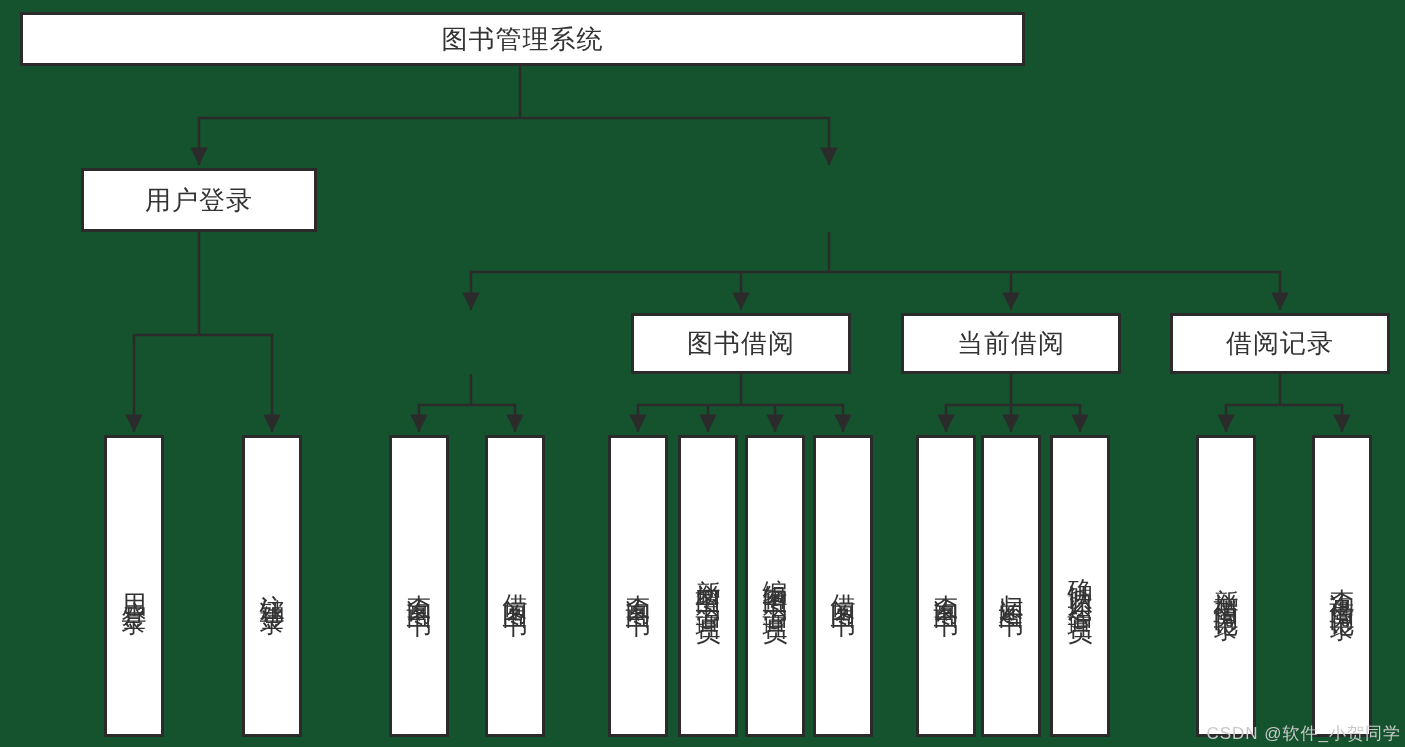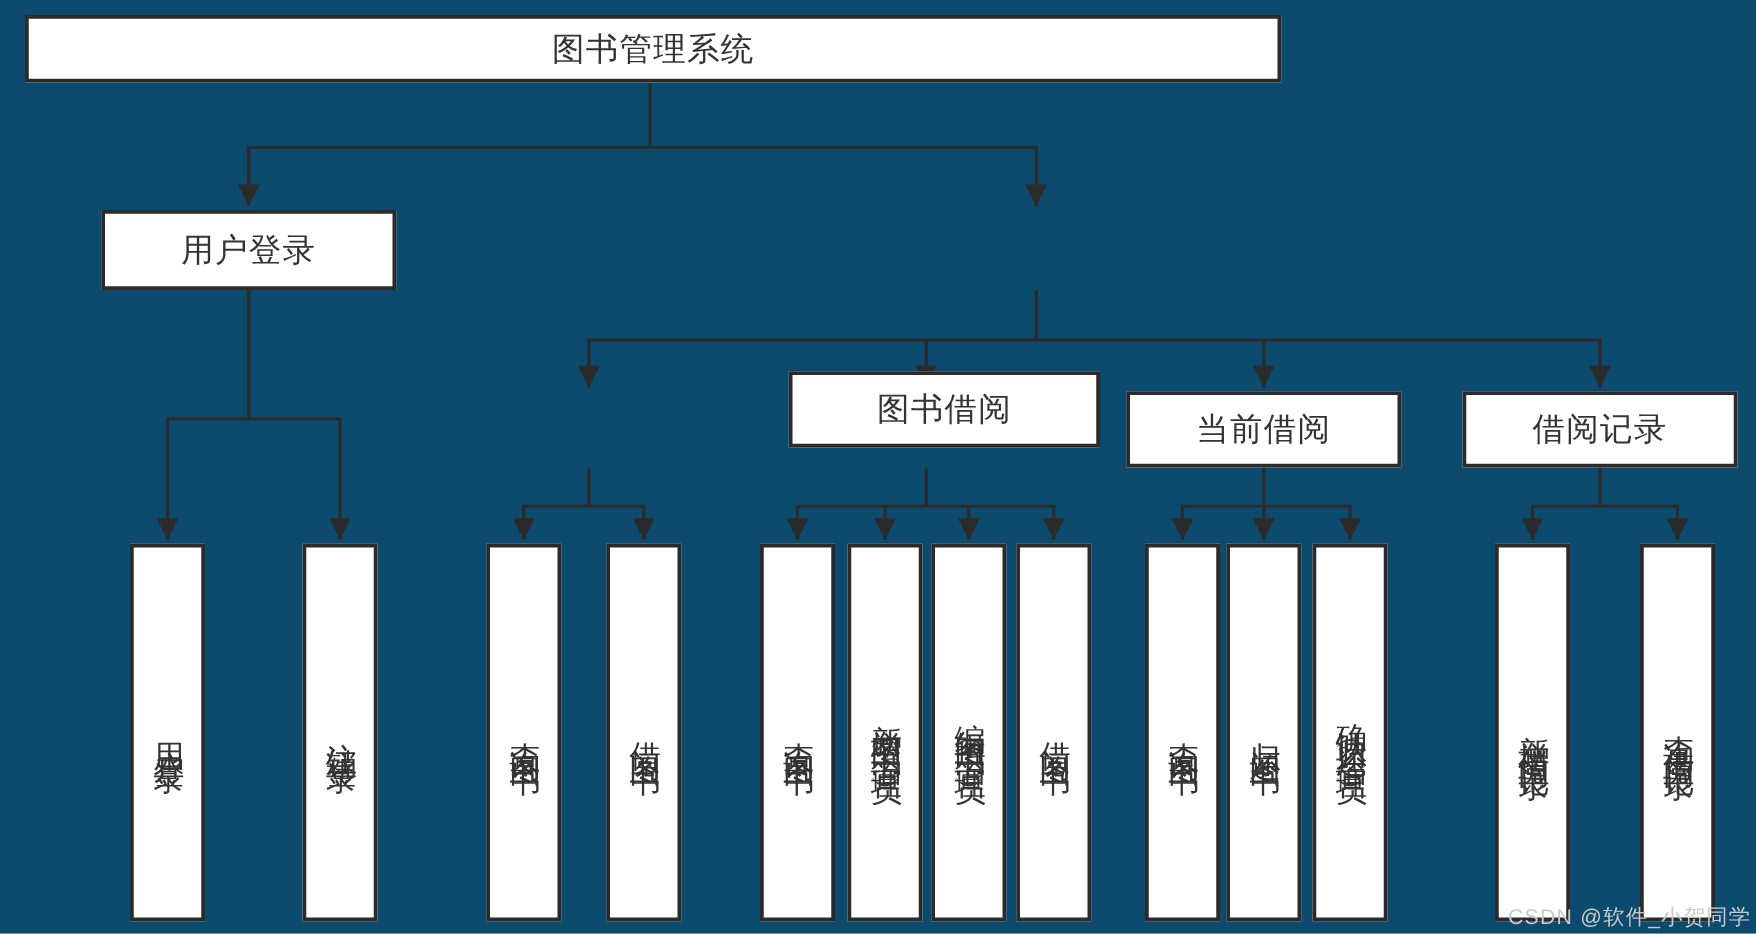--- a/index.html
+++ b/index.html
@@ -1,20 +1,20 @@
 <!DOCTYPE html>
 <html><head>
 <meta charset="utf-8">
 <style>
   html, body { margin: 0; padding: 0; background: #ffffff; }
   #canvas {
     position: relative;
     width: 1405px;
     height: 747px;
-    background: #0c4a6e;
+    background: #14532d;
     font-family: "Liberation Sans", "DejaVu Sans", sans-serif;
     overflow: hidden;
   }
   #connectors {
     position: absolute;
     left: 0; top: 0;
     width: 1405px; height: 747px;
     pointer-events: none;
   }
   .node {
@@ -104,21 +104,21 @@
   </svg>
 
   <div class="node hbox root-box" style="left:20px;top:12px;width:1005px;height:54px">
     <span>图书管理系统</span>
   </div>
 
   <div class="node hbox" style="left:81px;top:168px;width:236px;height:64px">
     <span>用户登录</span>
   </div>
 
-  <div class="node hbox" style="left:631px;top:297px;width:249px;height:61px">
+  <div class="node hbox" style="left:631px;top:313px;width:220px;height:61px">
     <span>图书借阅</span>
   </div>
   <div class="node hbox" style="left:1170px;top:313px;width:220px;height:61px">
     <span>借阅记录</span>
   </div>
   <div class="node hbox" style="left:901px;top:313px;width:220px;height:61px">
     <span>当前借阅</span>
   </div>
 
   <div class="node vbox" style="left:104px;top:435px;width:60px;height:302px">

